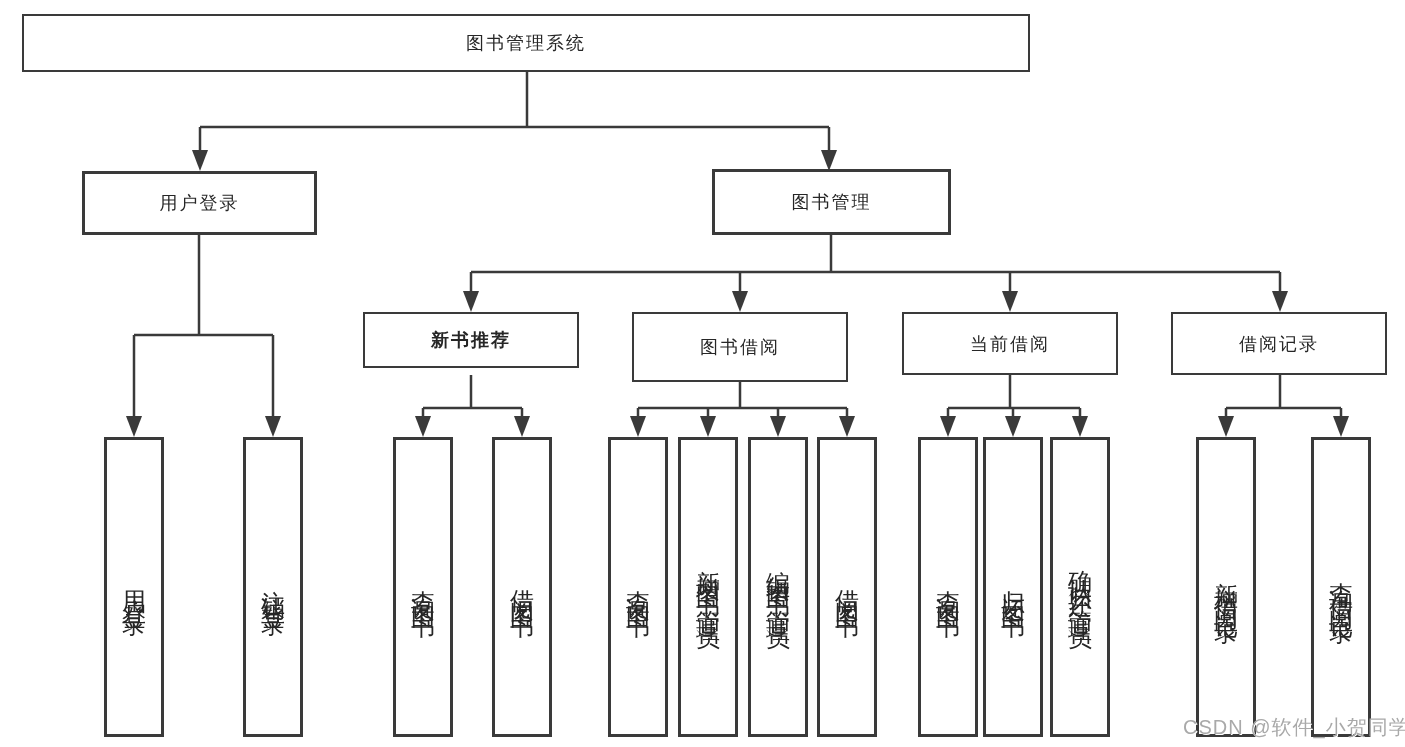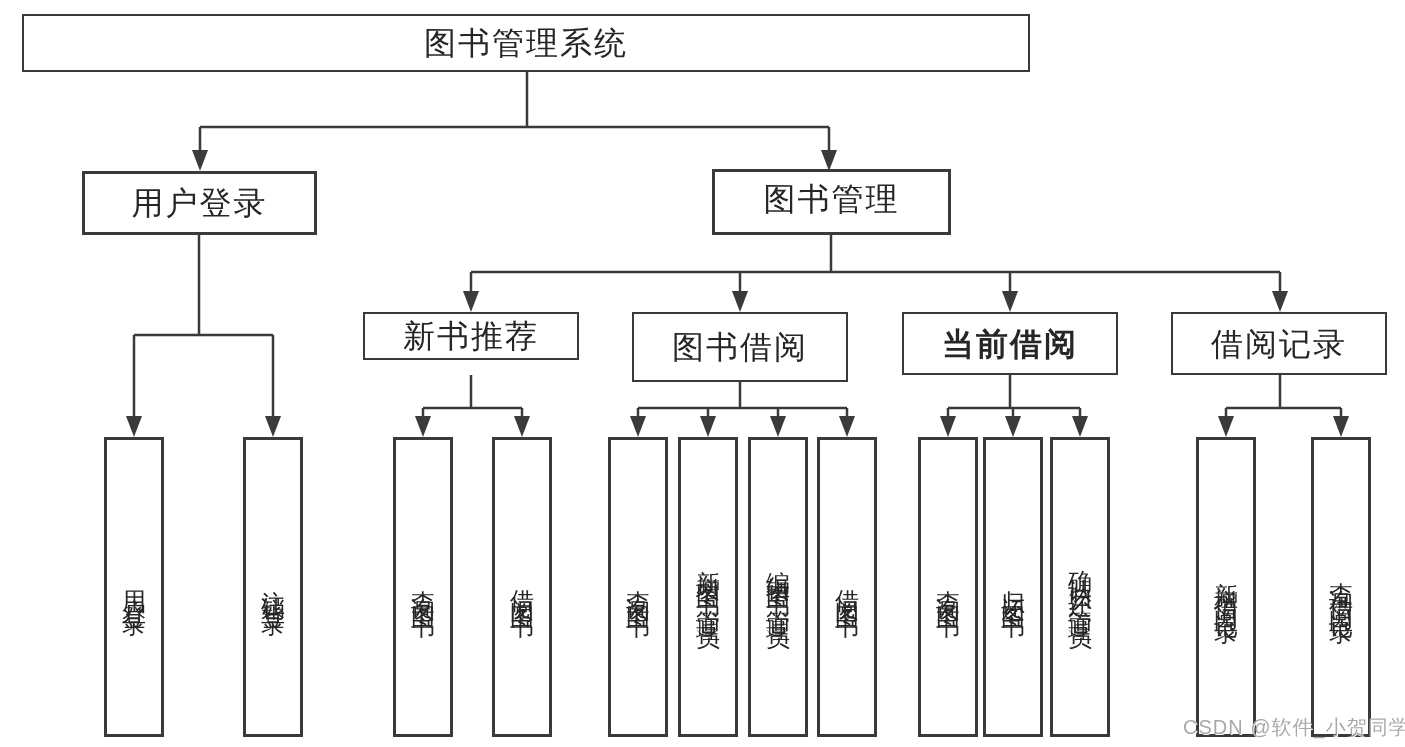--- a/index.html
+++ b/index.html
@@ -24,43 +24,43 @@
     align-items: center;
     justify-content: center;
     box-sizing: border-box;
     color: #262626;
   }
   .node.root  { border-width: 2px; }
   .node.lvl2  { border-width: 3px; }
   .node.lvl3  { border-width: 2px; }
   .node.leaf  { border-width: 3px; }
   .h-label {
-    font-size: 32px;
+    font-size: 18px;
     letter-spacing: 2px;
     white-space: nowrap;
     line-height: 1;
     text-align: center;
   }
   .v-label {
     writing-mode: vertical-rl;
     text-orientation: mixed;
     font-size: 24px;
     letter-spacing: 8px;
     line-height: 1;
     white-space: nowrap;
   }
   
   .n-root { left: 22px;  top: 14px;  width: 1008px; height: 58px; }
   
   .n-l2a  { left: 82px;  top: 171px; width: 235px;  height: 64px; }
-  .n-l2b  { left: 712px; top: 169px; width: 239px;  height: 66px; font-family: Liberation Mono, monospace; }
-  
-  .n-l3a  { left: 363px;  top: 312px; width: 216px; height: 48px; }
+  .n-l2b  { left: 712px; top: 169px; width: 239px;  height: 66px; }
+  
+  .n-l3a  { left: 363px;  top: 312px; width: 216px; height: 56px; font-weight: bold; }
   .n-l3b  { left: 632px;  top: 312px; width: 216px; height: 70px; }
-  .n-l3c  { left: 902px;  top: 312px; width: 216px; height: 63px; font-weight: bold; }
+  .n-l3c  { left: 902px;  top: 312px; width: 216px; height: 63px; }
   .n-l3d  { left: 1171px; top: 312px; width: 216px; height: 63px; }
   
   .leaf { top: 437px; width: 60px; height: 300px; }
   .n-f0  { left: 104px; }
   .n-f1  { left: 243px; }
   .n-f2  { left: 393px; }
   .n-f3  { left: 492px; }
   .n-f4  { left: 608px; }
   .n-f5  { left: 678px; }
   .n-f6  { left: 748px; }

